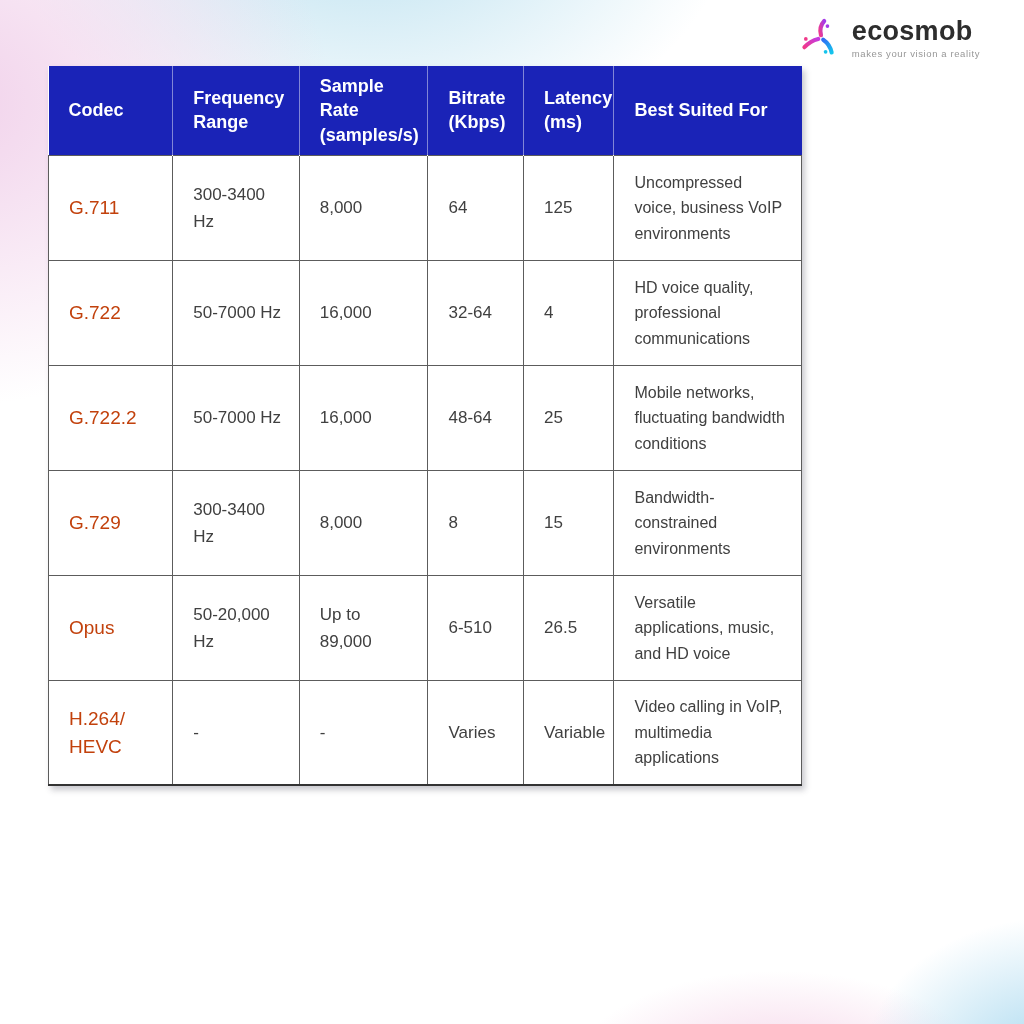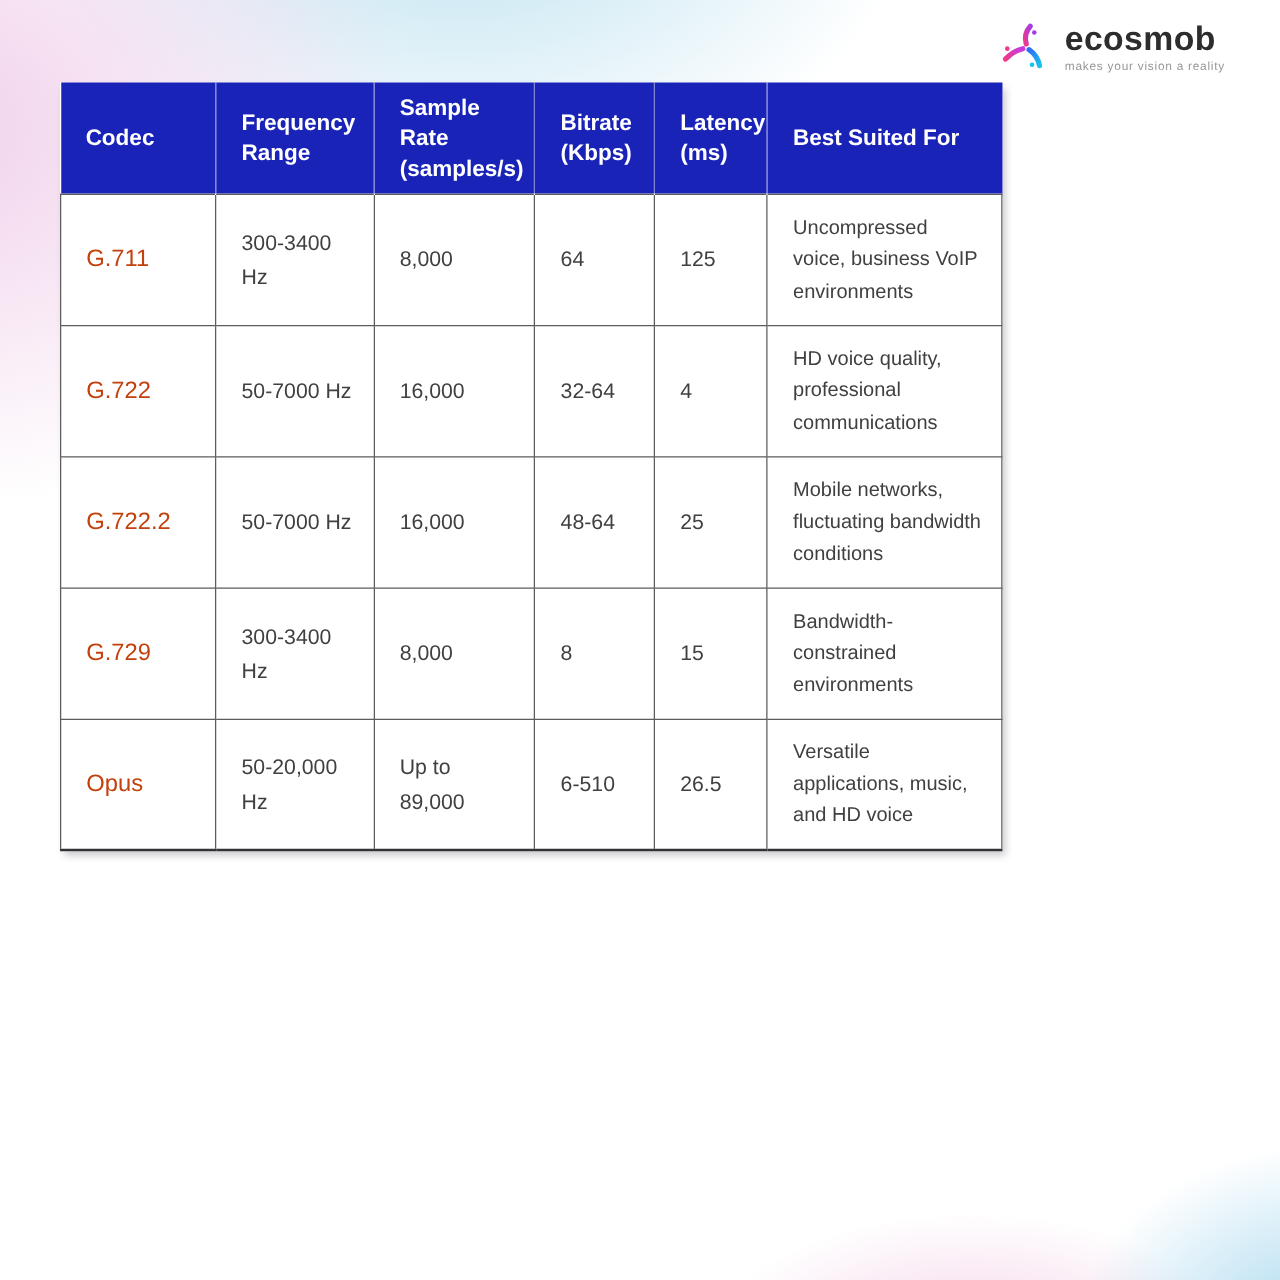--- a/index.html
+++ b/index.html
@@ -188,15 +188,24 @@
         <td class="best">Bandwidth-constrained environments</td>
       </tr>
       <tr>
         <td class="codec">Opus</td>
         <td>50-20,000 Hz</td>
         <td>Up to 89,000</td>
         <td>6-510</td>
         <td>26.5</td>
         <td class="best">Versatile applications, music, and HD voice</td>
       </tr>
+      <tr>
+        <td class="codec">H.264/
+HEVC</td>
+        <td>-</td>
+        <td>-</td>
+        <td>Varies</td>
+        <td>Variable</td>
+        <td class="best">Video calling in VoIP, multimedia applications</td>
+      </tr>
     </tbody>
   </table>
 </div>
 
 </body></html>

